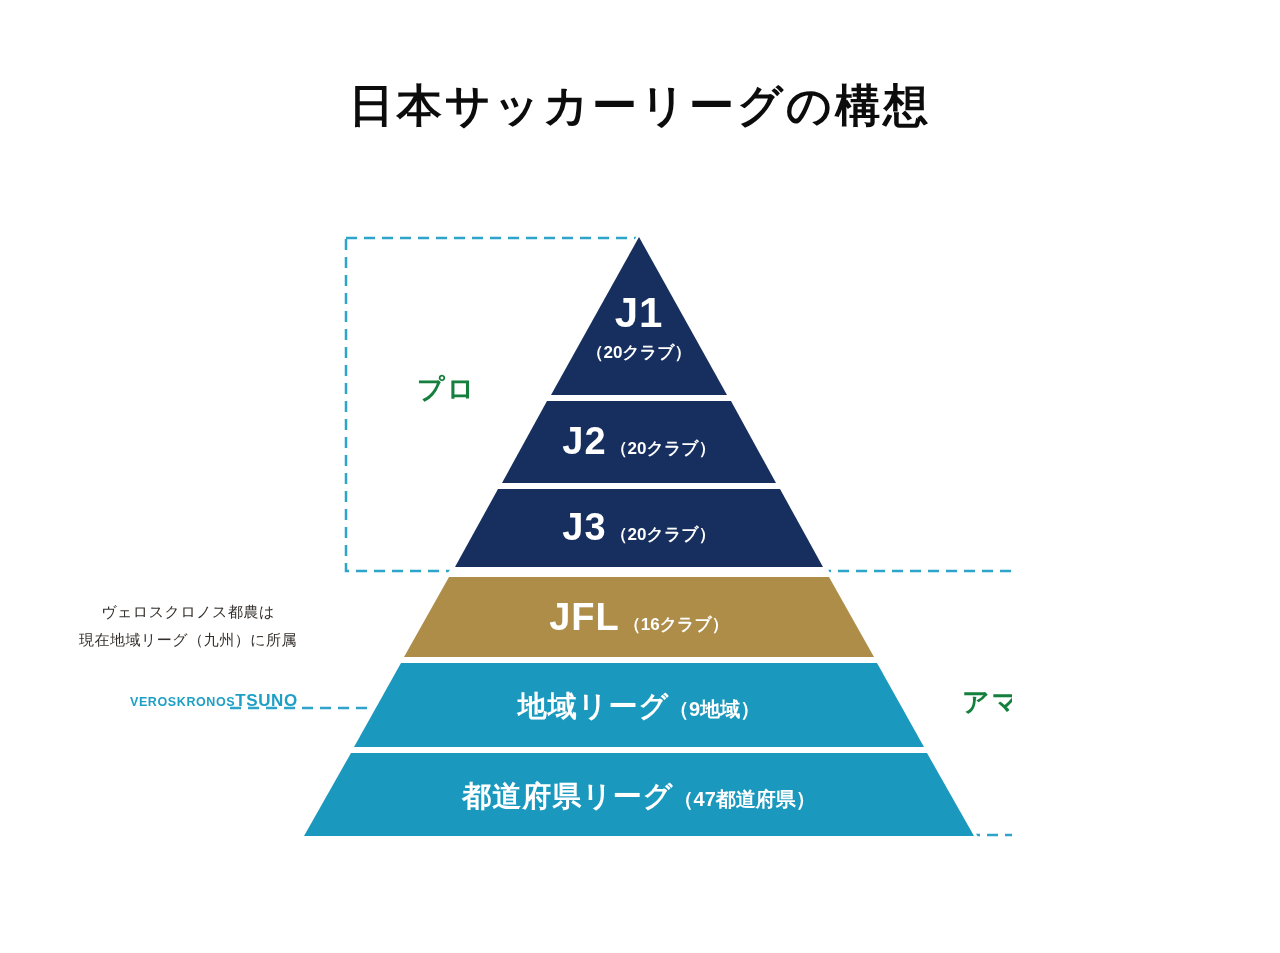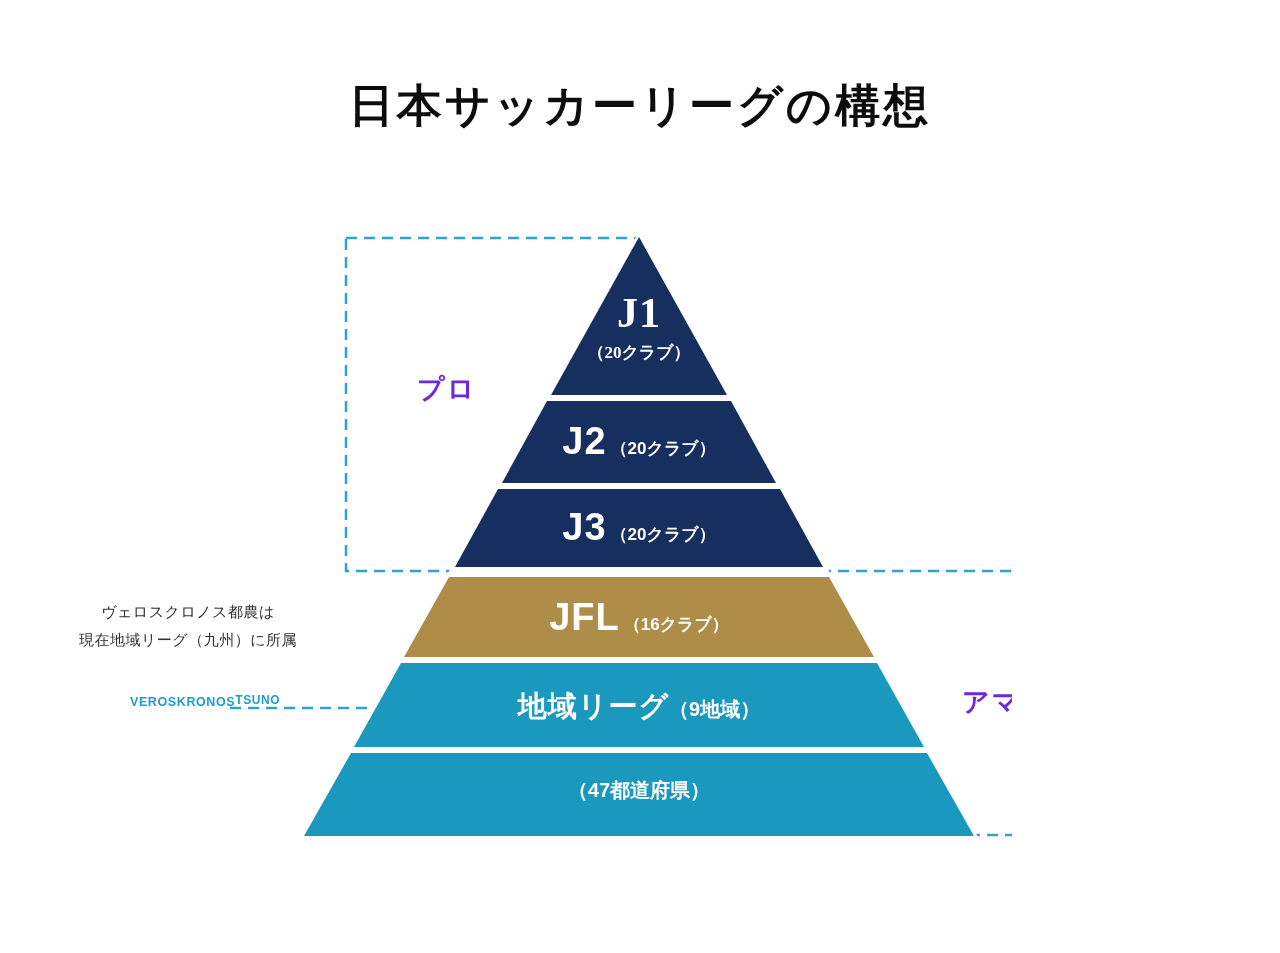--- a/index.html
+++ b/index.html
@@ -10,37 +10,37 @@
   .abs{position:absolute;}
   .page-title{
     left:0;top:76px;width:1280px;text-align:center;
     font-size:45px;font-weight:bold;color:#0c0c0c;letter-spacing:3px;
   }
   svg.layer{position:absolute;left:0;top:0;}
   
   .lvl-text{color:#ffffff;text-align:center;display:flex;align-items:baseline;justify-content:center;white-space:nowrap;}
   .lvl-big{font-weight:bold;letter-spacing:1px;}
   .lvl-sub{font-weight:bold;letter-spacing:0px;}
-  .j1-block{left:489px;top:292px;width:300px;display:flex;flex-direction:column;align-items:center;color:#fff;font-family:Liberation Serif, serif;}
+  .j1-block{left:489px;top:292px;width:300px;display:flex;flex-direction:column;align-items:center;color:#fff;}
   .j1-block .lvl-big{font-size:42px;line-height:42px;}
   .j1-block .lvl-sub{font-size:17px;line-height:19px;margin-top:9px;}
   .row-lvl{left:339px;width:600px;}
   .row-lvl .lvl-big{font-size:38px;}
   .row-lvl .lvl-sub{font-size:17px;margin-left:4px;}
   .row-lvl-jp .lvl-big{font-size:29px;}
   .row-lvl-jp .lvl-sub{font-size:20px;margin-left:0;}
-  .group-label{font-size:27px;font-weight:bold;color:#6d28d9;letter-spacing:2px;white-space:nowrap;}
+  .group-label{font-size:27px;font-weight:bold;color:#15803d;letter-spacing:2px;white-space:nowrap;}
   .side-note{
     left:48px;top:598px;width:280px;text-align:center;
     font-size:15px;line-height:1.85;color:#332e2b;font-weight:500;letter-spacing:0.5px;
   }
   .logo-wrap{left:130px;top:661px;width:95px;display:flex;flex-direction:row;align-items:center;}
   .logo-name{color:#1d9fc6;font-weight:bold;text-align:center;letter-spacing:0.6px;}
   .logo-name-1{font-size:12.5px;line-height:14px;margin-top:3px;}
-  .logo-name-2{font-size:12px;line-height:13px;}
+  .logo-name-2{font-size:17px;line-height:13px;}
   .footnote{
     left:0;top:872px;width:1280px;text-align:center;
     font-size:21px;font-weight:bold;color:#0c0c0c;letter-spacing:1px;
   }
 </style>
 </head>
 <body>
 
 <div class="stage">
 
@@ -81,20 +81,21 @@
     <span class="lvl-big">JFL</span>
     <span class="lvl-sub">（16クラブ）</span>
   </div>
 
   <div class="abs lvl-text row-lvl row-lvl-jp" style="top:687px;text-align:right;">
     <span class="lvl-big">地域リーグ</span>
     <span class="lvl-sub">（9地域）</span>
   </div>
 
   <div class="abs lvl-text row-lvl row-lvl-jp" style="top:777px;">
+    <span class="lvl-big">都道府県リーグ</span>
     <span class="lvl-sub">（47都道府県）</span>
   </div>
 
   <div class="abs group-label" style="left:417px;top:371px;">プロ</div>
   <div class="abs group-label" style="left:962px;top:684px;">アマチュア</div>
 
   <div class="abs side-note">
     <div>ヴェロスクロノス都農は</div>
     <div>現在地域リーグ（九州）に所属</div>
   </div>

